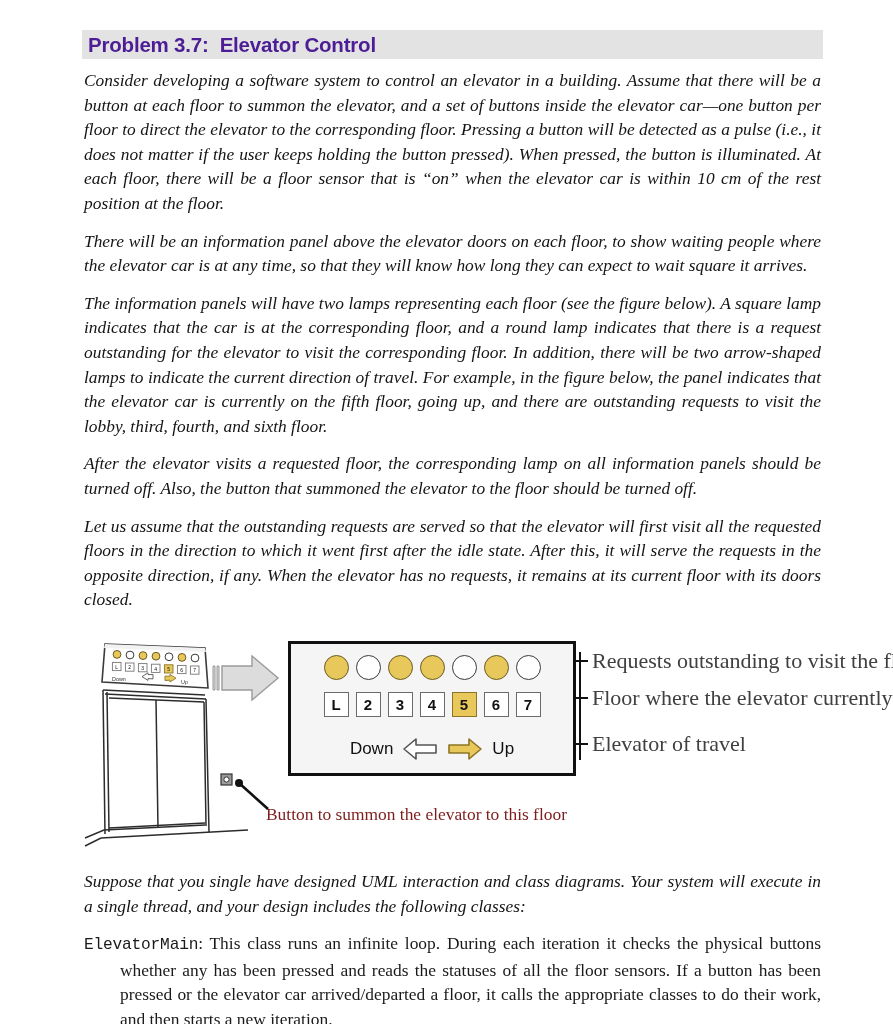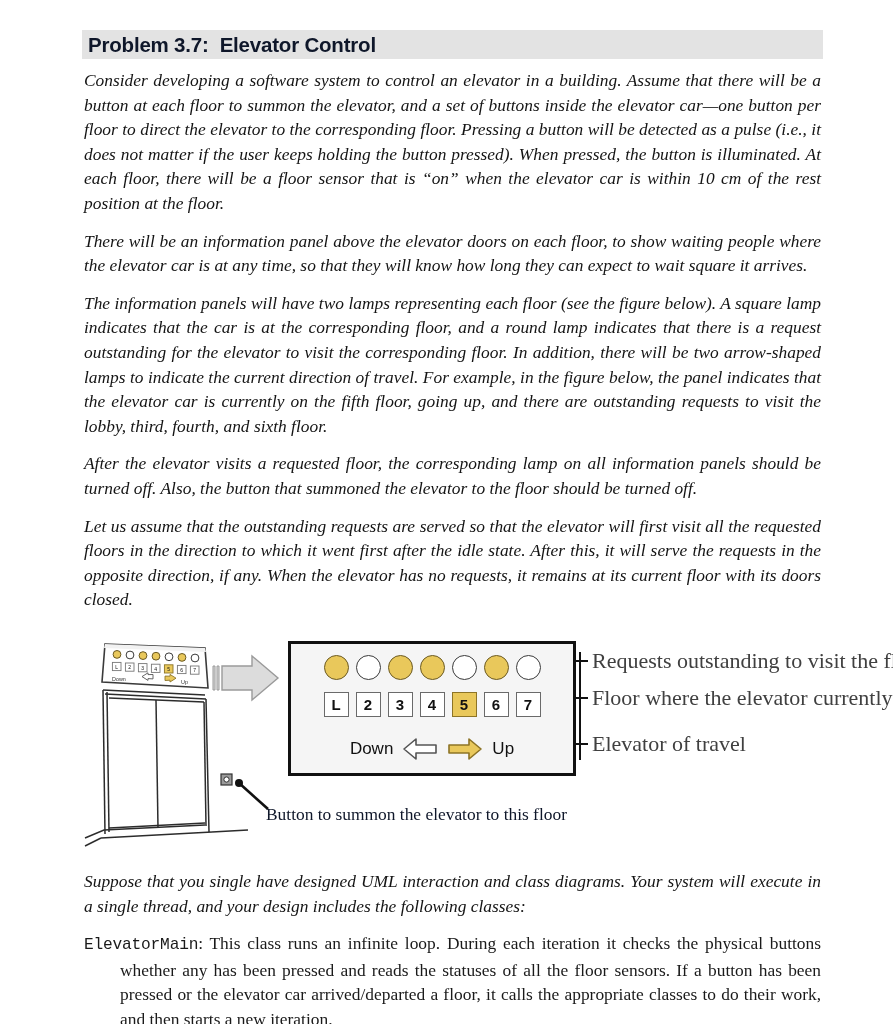--- a/index.html
+++ b/index.html
@@ -24,21 +24,21 @@
   }
   .heading-text{
     position:absolute;
     left:88px;top:31px;
     width:730px;
     font-family:"Liberation Sans","DejaVu Sans",sans-serif;
     font-weight:bold;
     font-size:20.5px;
     line-height:27px;
     letter-spacing:-0.2px;
-    color:#0f172a;
+    color:#4c1d95;
     white-space:pre;
   }
   
   .col{
     position:absolute;
     left:84px;
     width:737px;
   }
   p.body{
     margin:0 0 13px 0;
@@ -132,21 +132,21 @@
     font-size:22px;
     line-height:20px;
     color:#404040;
     white-space:nowrap;
   }
   .btn-caption{
     position:absolute;
     left:266px;top:172px;
     font-size:17.4px;
     line-height:20px;
-    color:#0f172a;
+    color:#7f1d1d;
     white-space:nowrap;
   }
 </style>
 </head>
 <body>
 
 <div class="page">
 
   <div class="heading-band"></div>
   <div class="heading-text">Problem 3.7:  Elevator Control</div>

